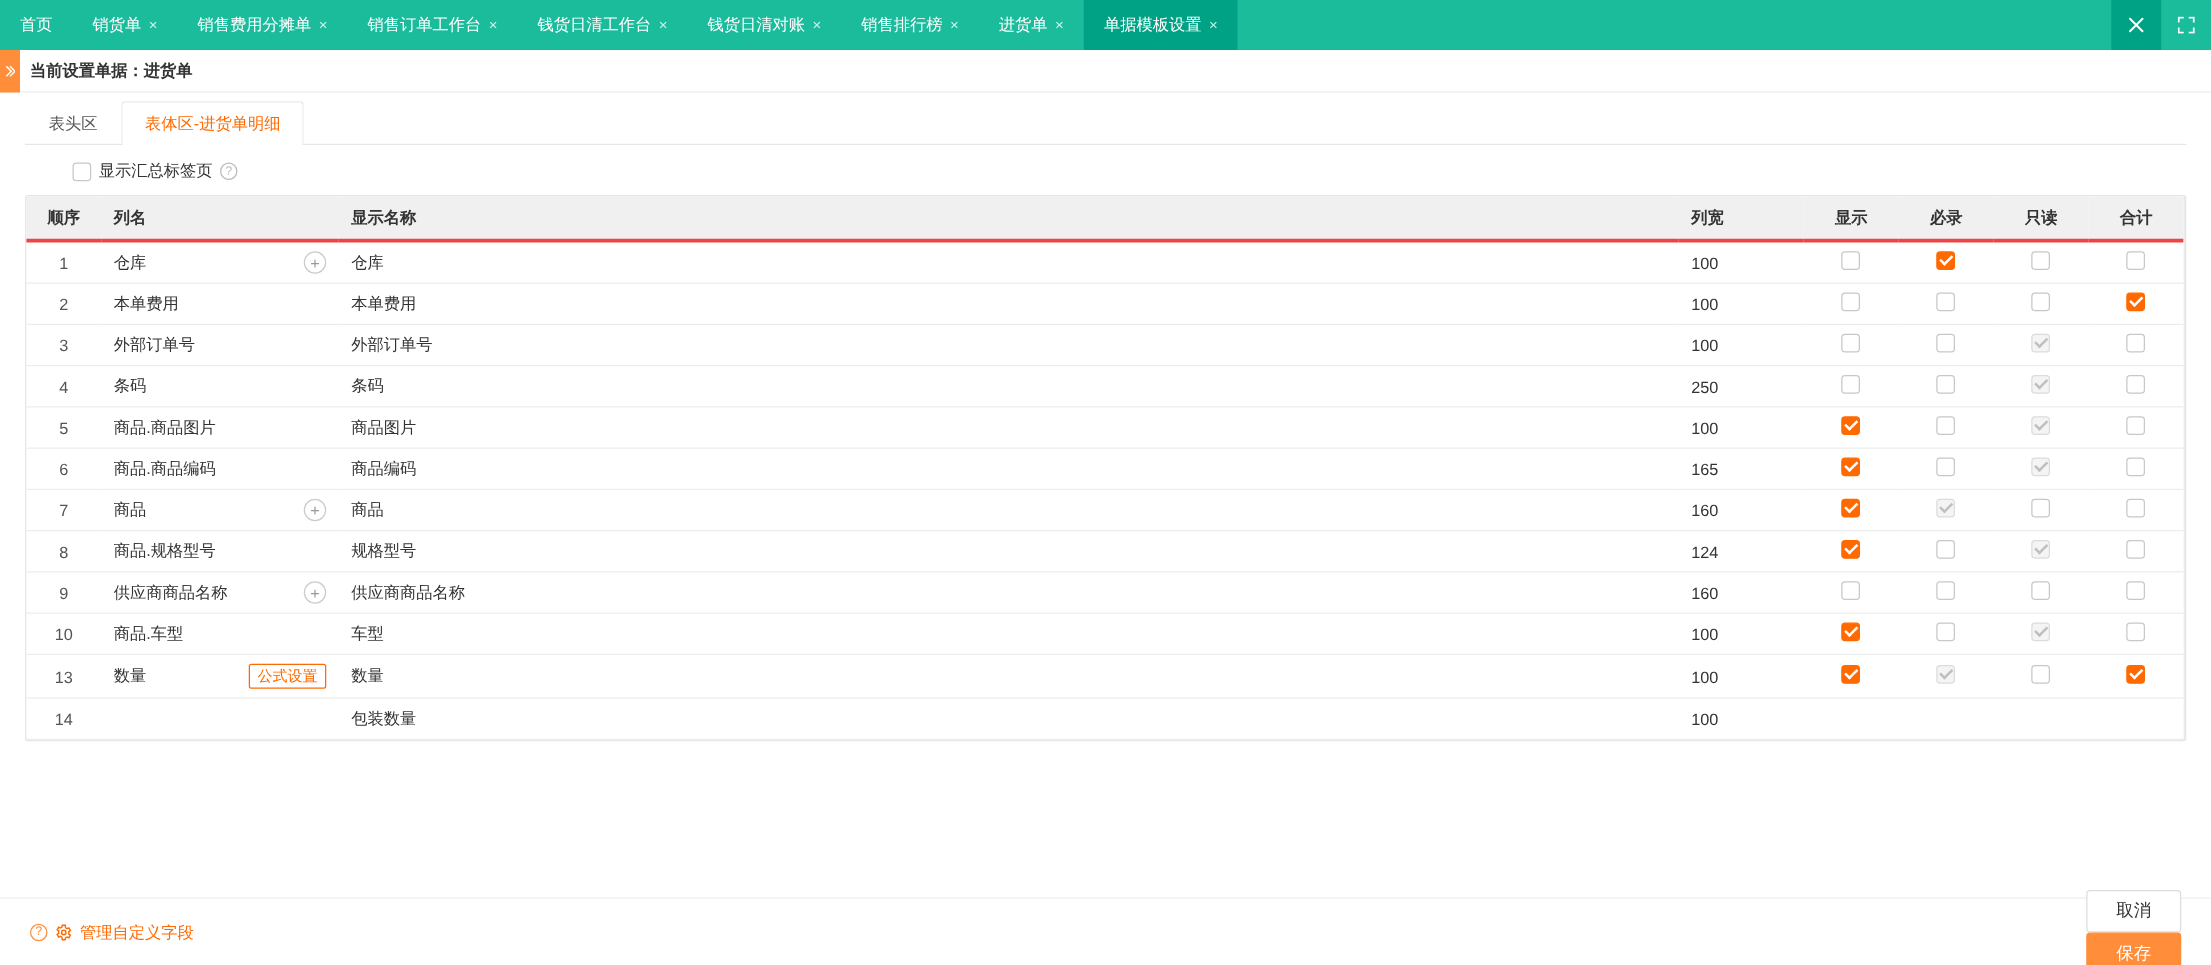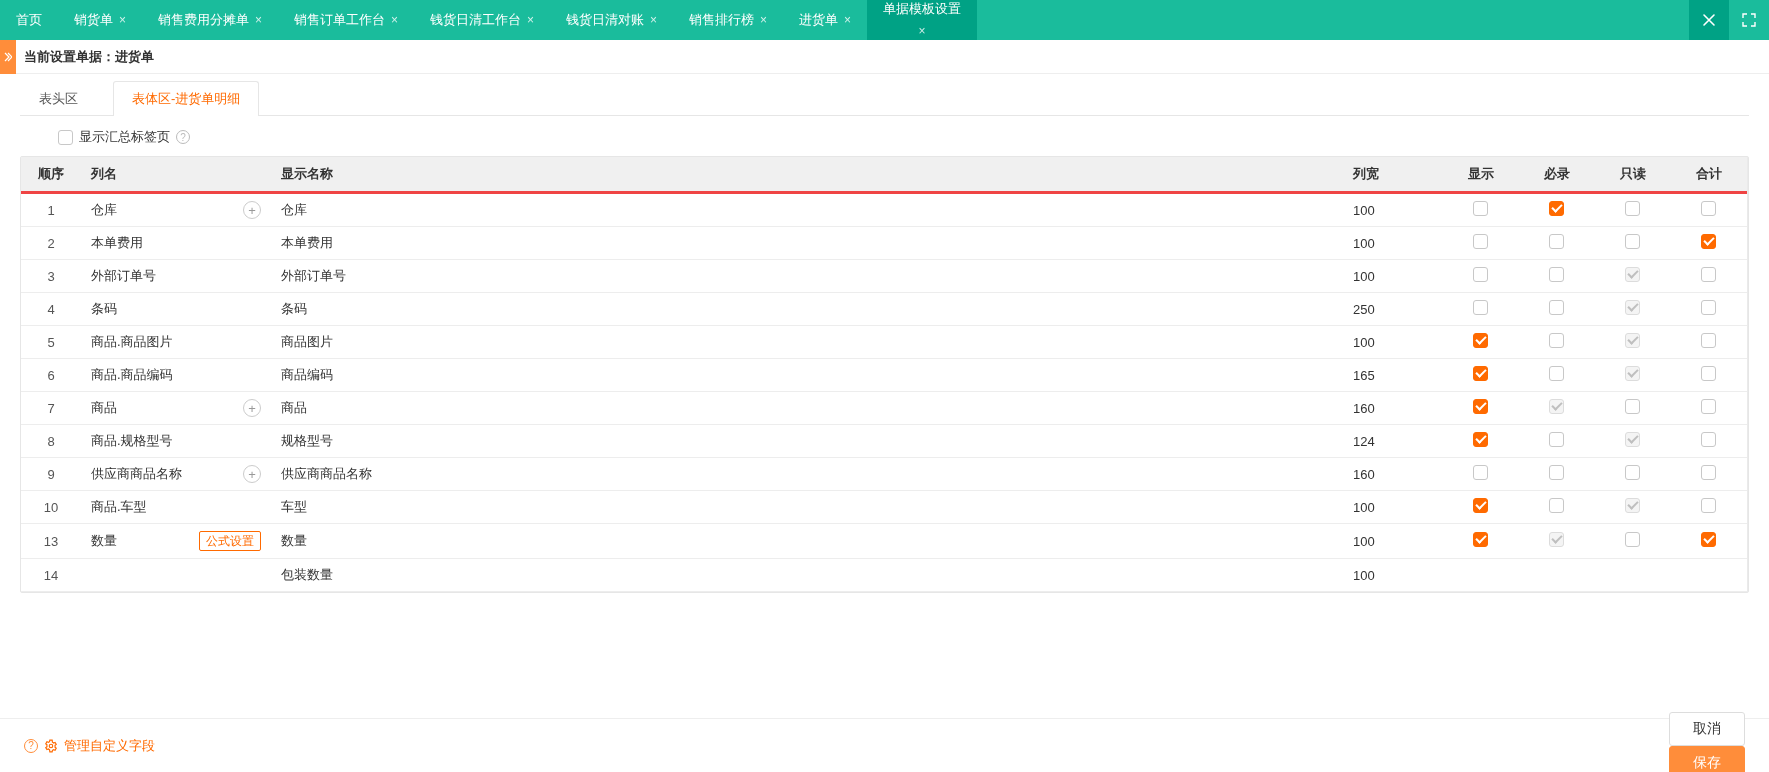--- a/index.html
+++ b/index.html
@@ -35,21 +35,20 @@
     display: flex;
     align-items: center;
     padding: 0 16px;
     cursor: pointer;
     white-space: nowrap;
     gap: 6px;
     text-align: center;
   }
   .topbar .tab.active {
     background: var(--teal-dark);
-    flex-direction: column;
   }
   .topbar .tab .close {
     font-size: 12px;
     opacity: .8;
   }
   .topbar .right-icons {
     margin-left: auto;
     display: flex;
     align-items: center;
   }
@@ -86,21 +85,21 @@
     padding-left: 8px;
     font-weight: bold;
     font-size: 13px;
     color: #333;
   }
 
   
   .subtabs {
     display: flex;
     align-items: flex-end;
-    gap: 16px;
+    gap: 0;
     padding: 6px 20px 0 20px;
   }
   .subtabs .subtab {
     padding: 8px 18px;
     border: 1px solid transparent;
     border-bottom: none;
     cursor: pointer;
     color: #555;
     background: transparent;
     position: relative;

